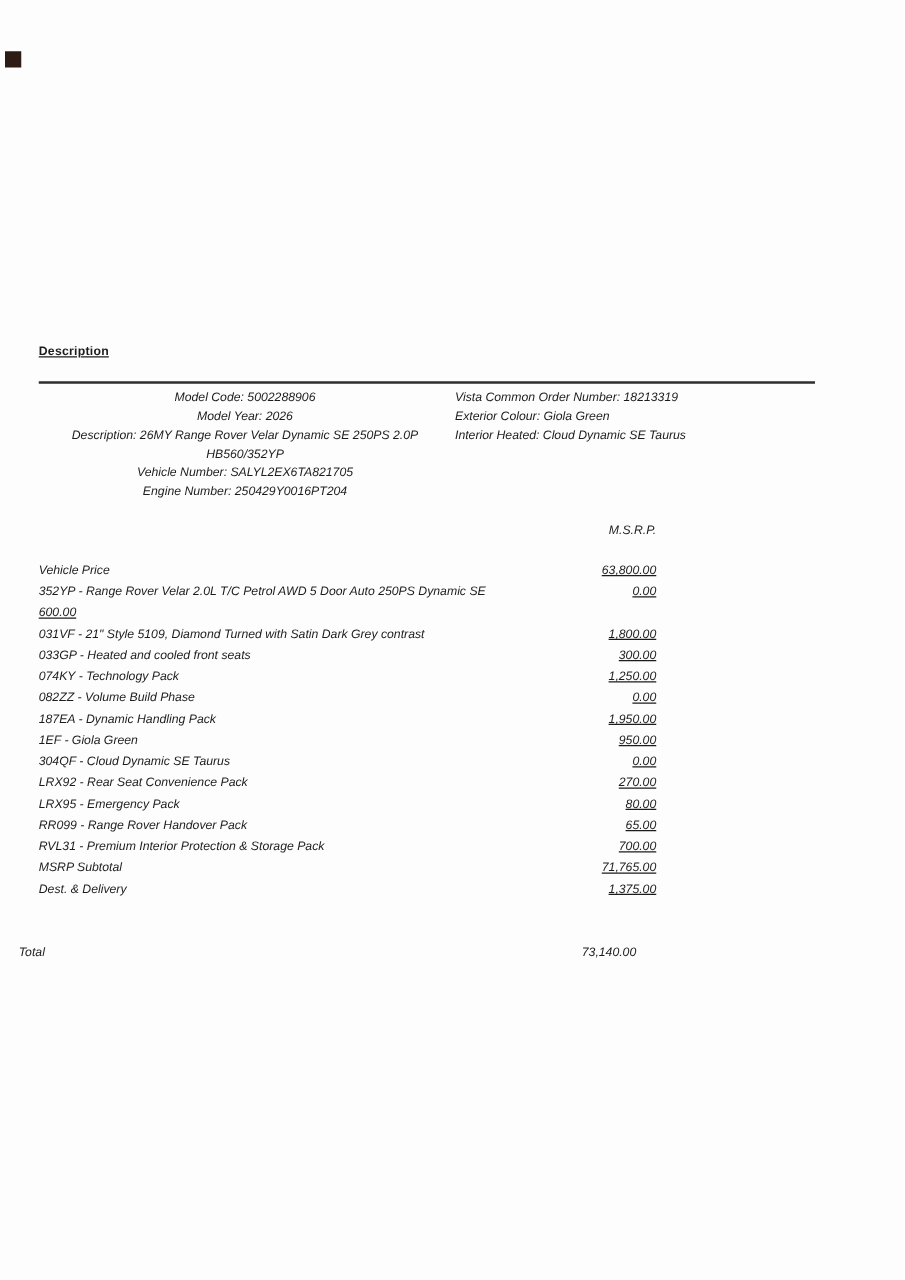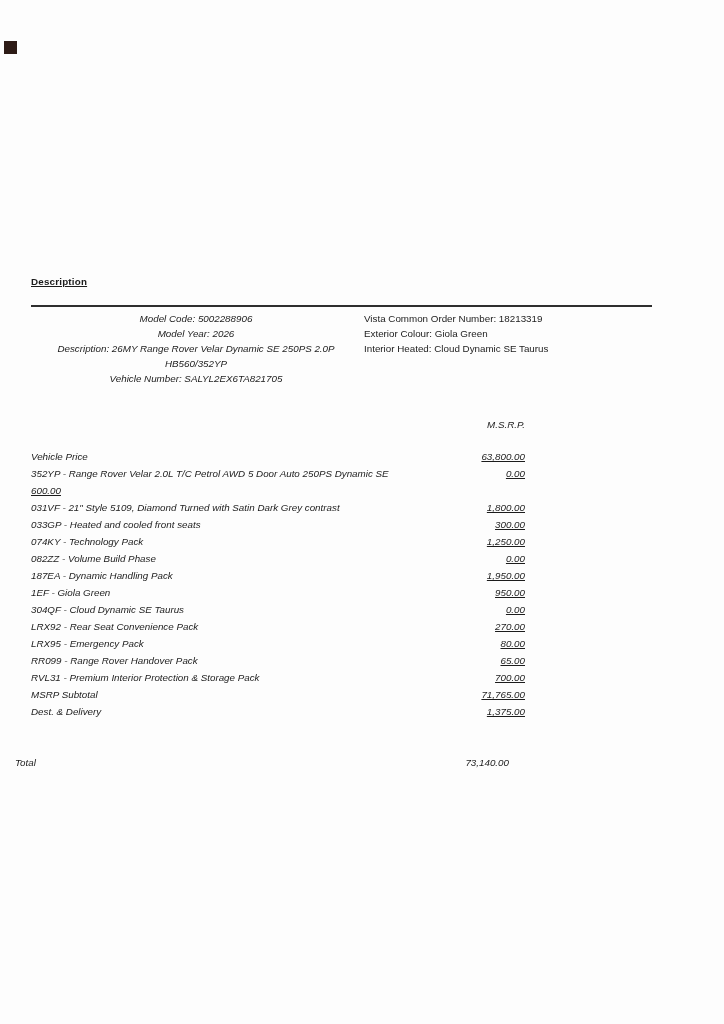--- a/index.html
+++ b/index.html
@@ -46,20 +46,21 @@
     font-style: italic;
     font-size: 9.8px;
     line-height: 15px;
     text-align: center;
   }
   .details-right {
     position: absolute;
     left: 364px;
     top: 311px;
     width: 310px;
+    font-style: italic;
     font-size: 9.8px;
     line-height: 15px;
   }
   .msrp-header {
     position: absolute;
     left: 325px;
     top: 419px;
     width: 200px;
     text-align: right;
     font-style: italic;
@@ -107,20 +108,21 @@
 
   <div class="section-header">
     <span class="section-title">Description</span>
   </div>
 
   <div class="details-left">
       <div>Model Code: 5002288906</div>
       <div>Model Year: 2026</div>
       <div>Description: 26MY Range Rover Velar Dynamic SE 250PS 2.0P HB560/352YP</div>
       <div>Vehicle Number: SALYL2EX6TA821705</div>
+      <div>Engine Number: 250429Y0016PT204</div>
     </div>
 
   <div class="details-right">
       <div>Vista Common Order Number: 18213319</div>
       <div>Exterior Colour: Giola Green</div>
       <div>Interior Heated: Cloud Dynamic SE Taurus</div>
     </div>
 
   <div class="msrp-header">M.S.R.P.</div>
 

